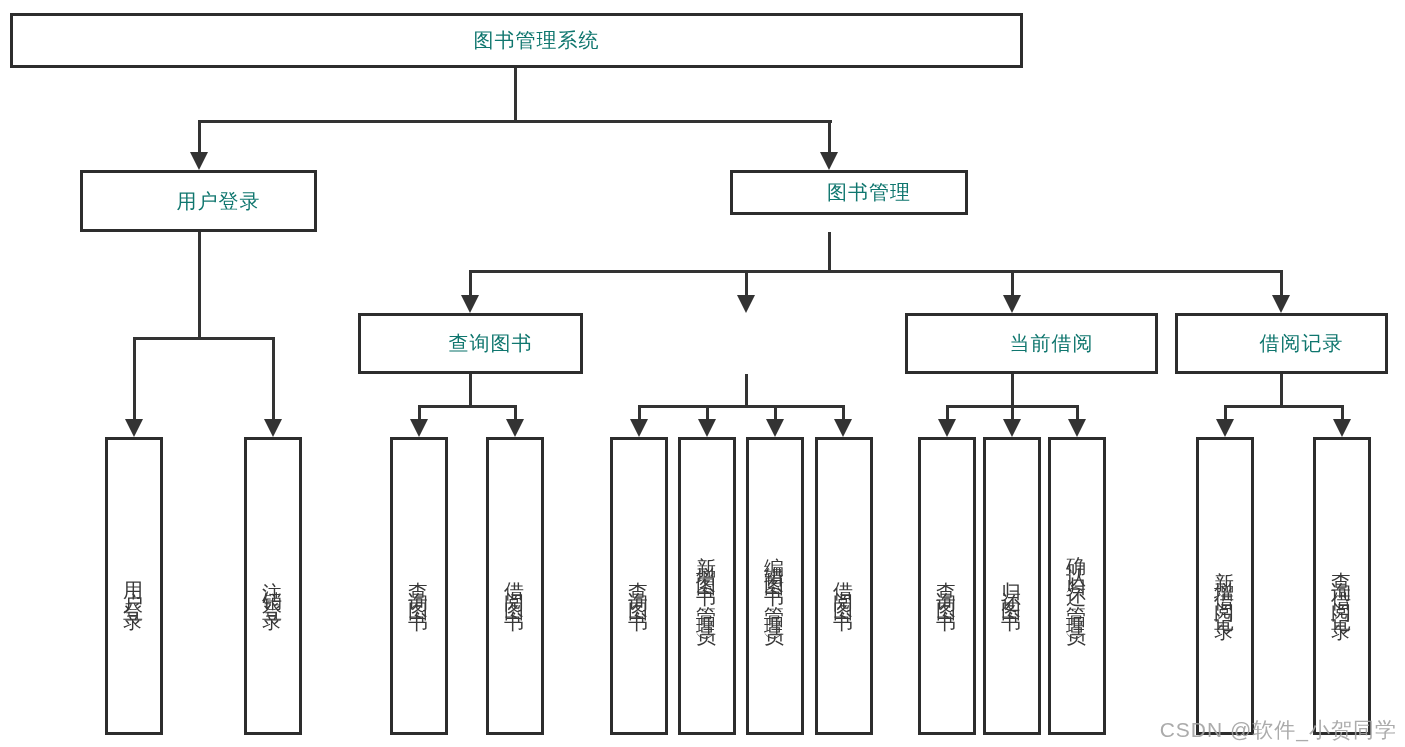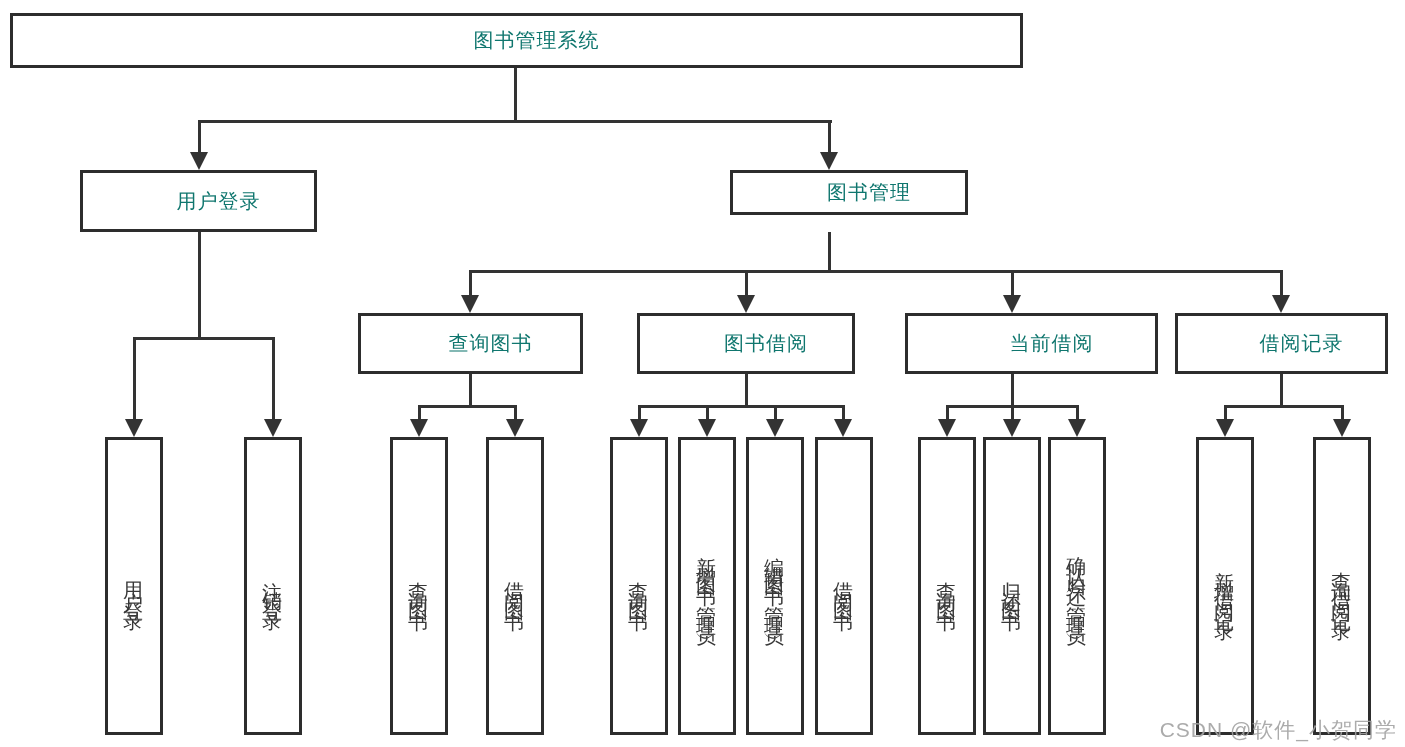--- a/index.html
+++ b/index.html
@@ -118,21 +118,20 @@
     <div class="vline" style="left:745px;top:270px;height:26px"></div>
     <div class="vline" style="left:1011px;top:270px;height:26px"></div>
     <div class="vline" style="left:1280px;top:270px;height:26px"></div>
     <div class="arrow" style="left:461px;top:295px"></div>
     <div class="arrow" style="left:737px;top:295px"></div>
     <div class="arrow" style="left:1003px;top:295px"></div>
     <div class="arrow" style="left:1272px;top:295px"></div>
   </div>
 
   <div class="hbox" style="left:358px;top:313px;width:225px;height:61px">查询图书</div>
-  <div class="hbox" style="left:637px;top:313px;width:218px;height:61px">图书借阅</div>
   <div class="hbox" style="left:905px;top:313px;width:253px;height:61px">当前借阅</div>
   <div class="hbox" style="left:1175px;top:313px;width:213px;height:61px">借阅记录</div>
 
   <div>
     <div class="vline" style="left:469px;top:374px;height:31px"></div>
     <div class="hline" style="left:418px;top:405px;width:99px"></div>
     <div class="vline" style="left:418px;top:405px;height:15px"></div>
     <div class="vline" style="left:514px;top:405px;height:15px"></div>
     <div class="arrow" style="left:410px;top:419px"></div>
     <div class="arrow" style="left:506px;top:419px"></div>

